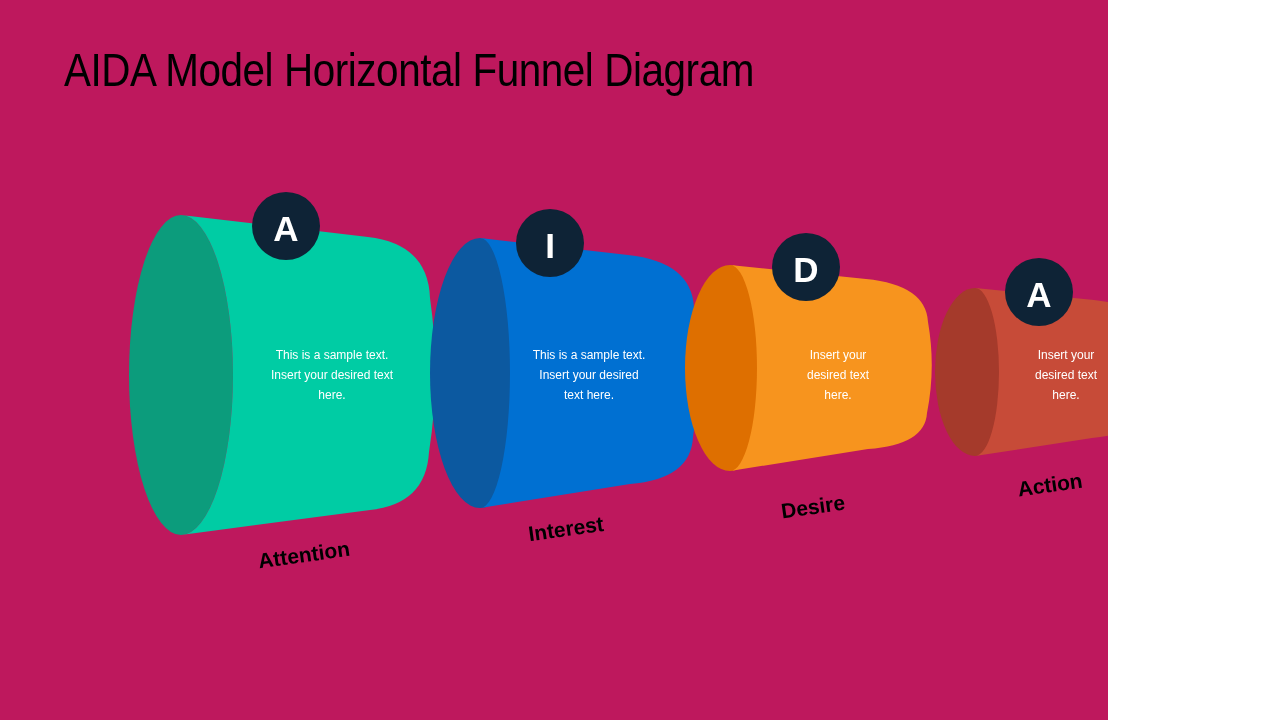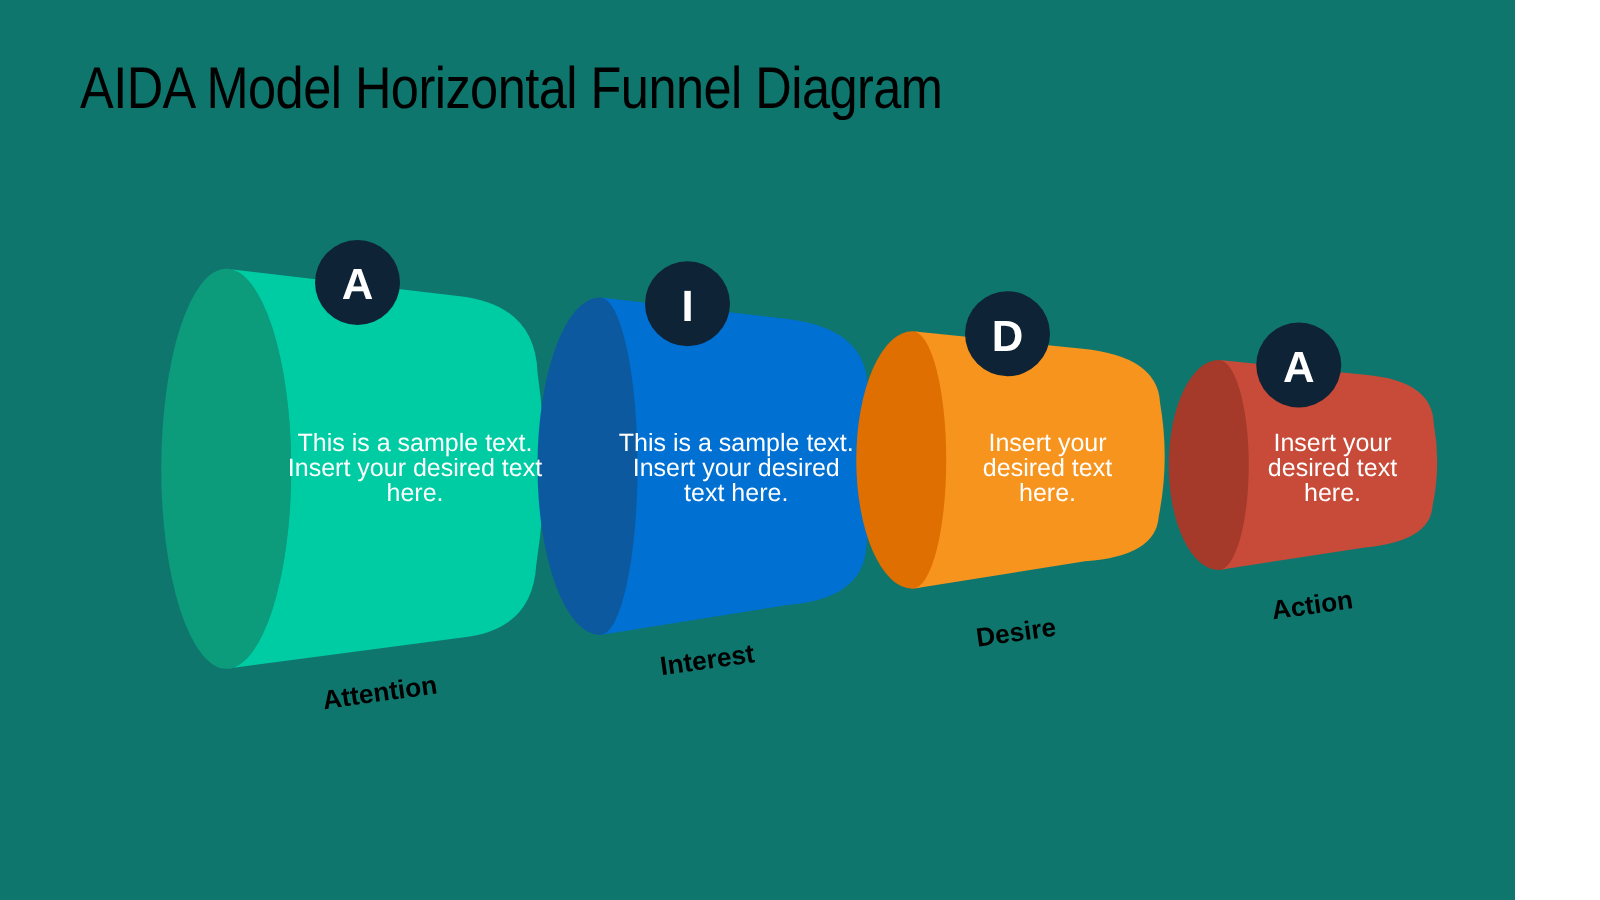--- a/index.html
+++ b/index.html
@@ -1,20 +1,20 @@
 <!DOCTYPE html>
 <html><head>
 <meta charset="utf-8">
 <style>
   html, body { margin: 0; padding: 0; background: #ffffff; }
   .slide {
     position: relative;
-    width: 1212px;
+    width: 1108px;
     height: 720px;
-    background: #0f766e;
+    background: #be185d;
     overflow: hidden;
     font-family: "Liberation Sans", sans-serif;
   }
   .slide-title {
     position: absolute;
     left: 64px;
     top: 42px;
     font-size: 47px;
     font-weight: 400;
     color: #000000;
@@ -33,21 +33,21 @@
     transform: translate(-50%, -50%);
     color: #ffffff;
     font-size: 35px;
     font-weight: 700;
     line-height: 1;
   }
   .cyl-text {
     position: absolute;
     transform: translateX(-50%);
     color: #ffffff;
-    font-size: 20px;
+    font-size: 12px;
     line-height: 20px;
     text-align: center;
     white-space: pre-line;
   }
   .stage-label {
     position: absolute;
     transform: translate(-50%, -50%) rotate(-8deg);
     color: #000000;
     font-size: 21px;
     font-weight: 700;

